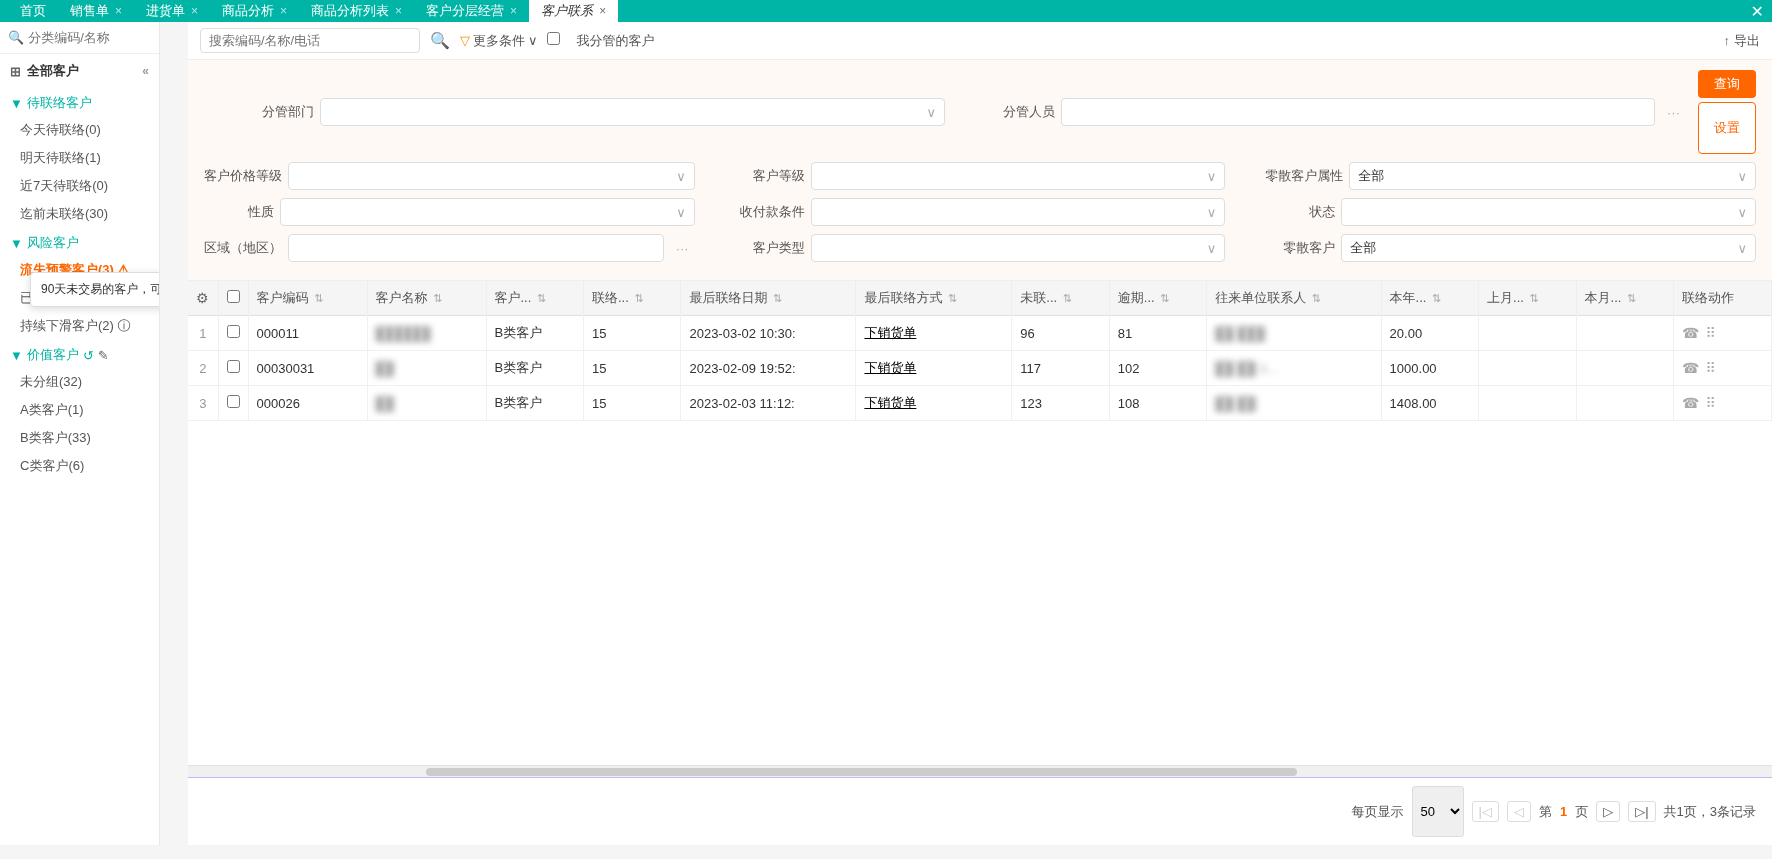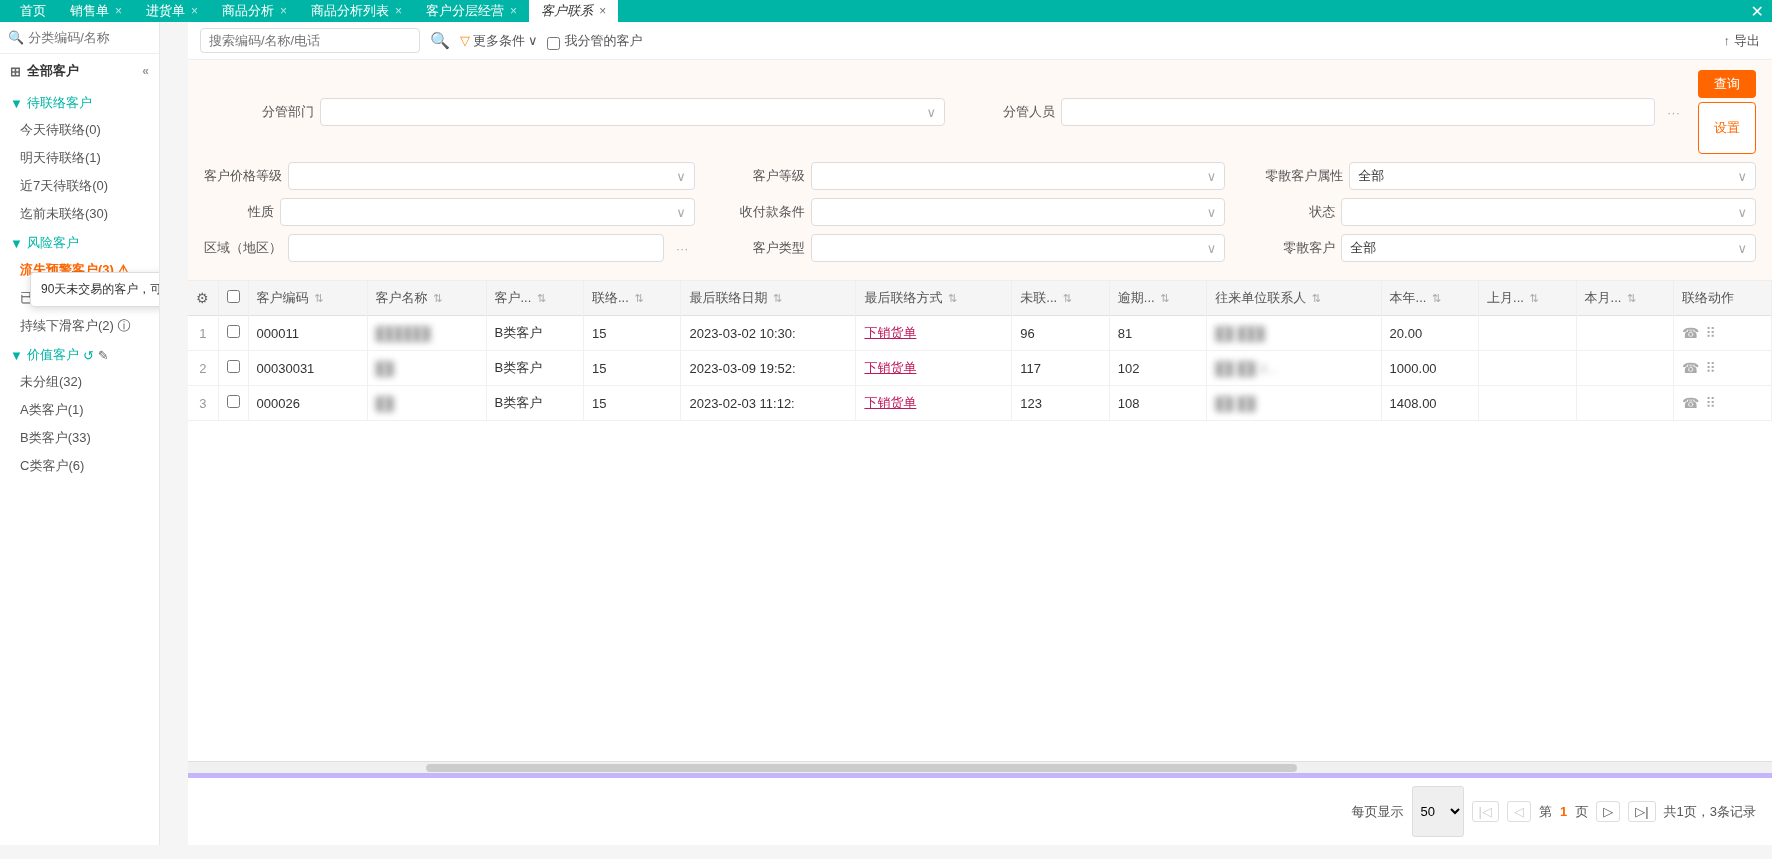--- a/index.html
+++ b/index.html
@@ -173,22 +173,22 @@
       gap: 3px;
       cursor: pointer;
       color: #555;
       font-size: 13px;
       border: none;
       background: none;
     }
     .filter-icon { color: #ff8800; }
     .my-customers-label {
       display: flex;
-      align-items: flex-end;
-      gap: 4px;
+      align-items: flex-start;
+      gap: 16px;
       color: #555;
       font-size: 13px;
       cursor: pointer;
     }
     .export-btn {
       margin-left: auto;
       display: flex;
       align-items: center;
       gap: 4px;
       cursor: pointer;
@@ -313,21 +313,21 @@
     tbody tr {
       border-bottom: 1px solid #f0f0f0;
     }
     tbody td {
       padding: 8px 8px;
       color: #333;
       border-right: 1px solid #f0f0f0;
       white-space: nowrap;
     }
     .link-text {
-      color: #be185d;
+      color: #000000;
       text-decoration: underline;
       cursor: pointer;
     }
     .blurred-text {
       color: transparent;
       text-shadow: 0 0 6px #aaa;
       user-select: none;
     }
     .row-num { color: #999; text-align: center; width: 30px; }
     .checkbox-cell { width: 28px; text-align: center; }
@@ -343,21 +343,21 @@
       cursor: pointer;
       font-size: 14px;
     }
 
     
     .pagination-bar {
       display: flex;
       align-items: center;
       justify-content: flex-end;
       padding: 8px 16px;
-      border-top: 5px solid #c4b5fd;
+      border-top: 1px solid #c4b5fd;
       background: white;
       gap: 8px;
       font-size: 13px;
       color: #555;
     }
     .pagination-bar select {
       border: 1px solid #ddd;
       border-radius: 3px;
       padding: 16px 4px;
       font-size: 13px;
@@ -647,21 +647,21 @@
         </div>
       </td>
     </tr>
               <tr>
       <td class="row-num">2</td>
       <td class="checkbox-cell"><input type="checkbox" style=""></td>
       <td>00030031</td>
       <td><span class="blurred-text">██</span></td>
       <td>B类客户</td>
       <td>15</td>
-      <td>2023-03-09 19:52:</td>
+      <td>2023-02-09 19:52:</td>
       <td><span class="link-text">下销货单</span></td>
       <td>117</td>
       <td>102</td>
       <td><span class="blurred-text">██ ██ 3...</span></td>
       <td>1000.00</td>
       <td></td>
       <td></td>
       <td>
         <div class="action-icons">
           <span class="action-icon">☎</span>

